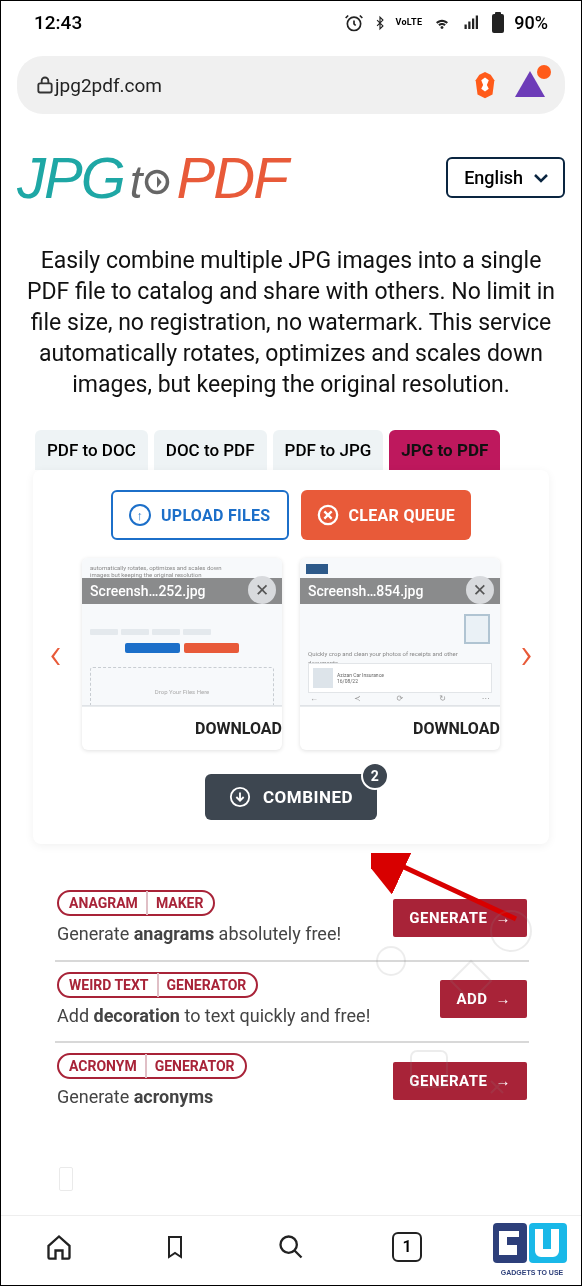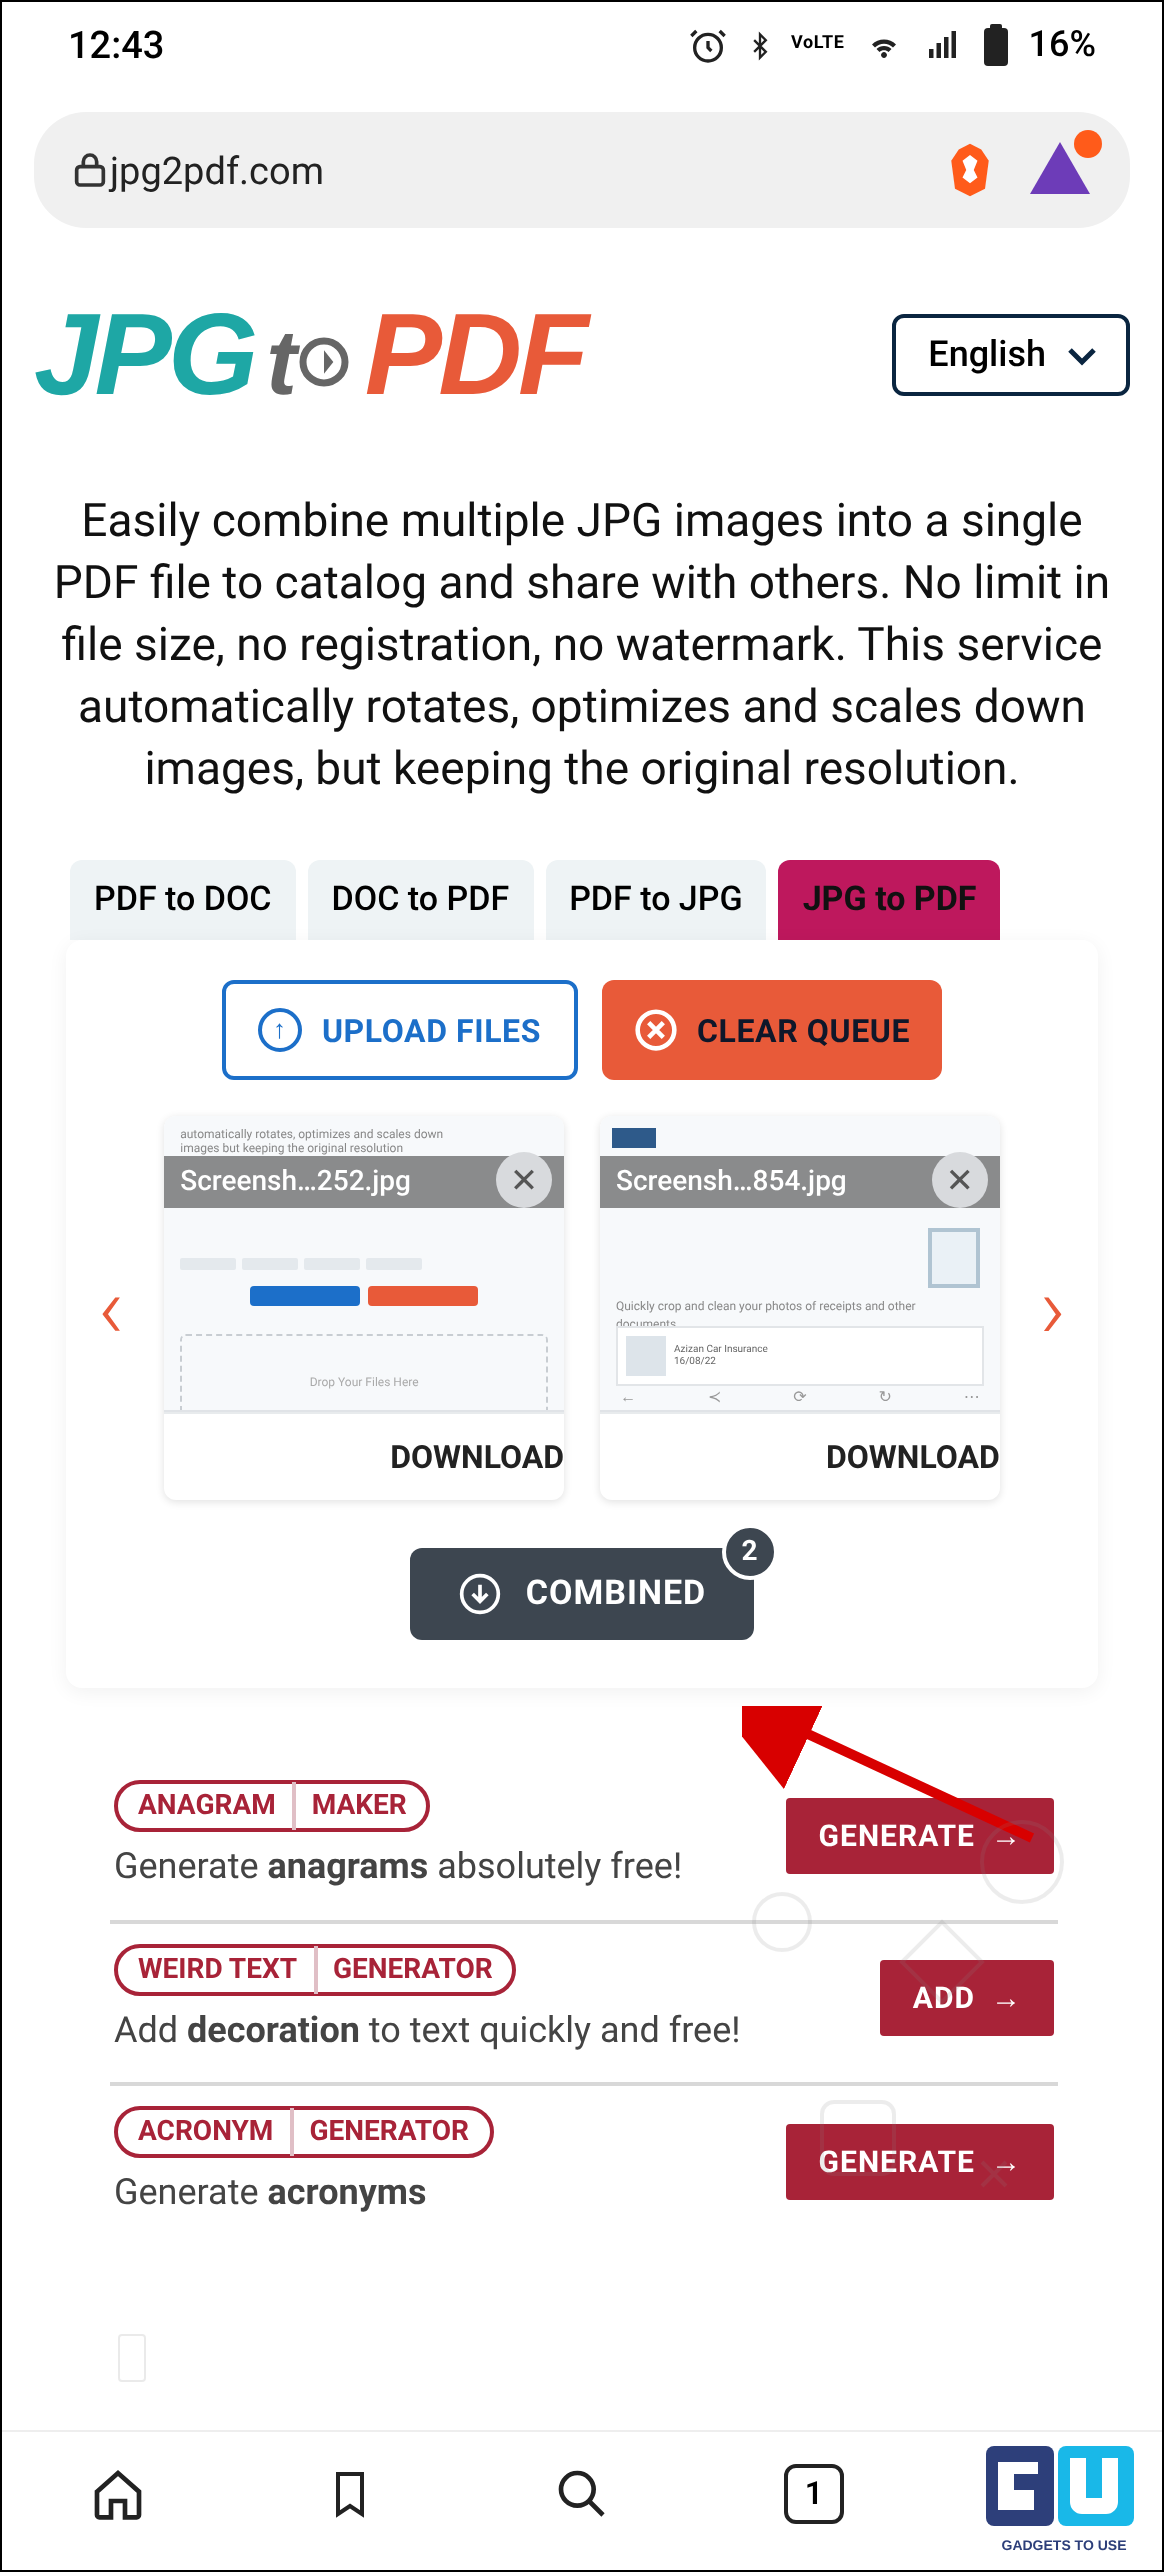--- a/index.html
+++ b/index.html
@@ -7,35 +7,35 @@
     .status-bar { display:flex; justify-content:space-between; align-items:center; padding:10px 33px 6px; font-size:18px; font-weight:500; }
     .status-left { font-size:19px; font-weight:500; }
     .status-right { display:flex; align-items:center; gap:9px;text-align:right; }
     .address-bar { display:flex; align-items:center; background:#f0f0f0; border-radius:26px; margin:16px 16px 10px; padding:13px 18px; }
     .address-url { flex:1; font-size:19px; color:#222; }
     .lion-icon { width:32px; height:32px; display:flex; align-items:center; justify-content:center; }
     .brave-logo { width:32px; height:32px; margin-left:14px; position:relative; }
     .brave-triangle { width:0; height:0; border-left:15px solid transparent; border-right:15px solid transparent; border-bottom:26px solid #6d3cb8; position:relative; top:2px; }
     .brave-dot { position:absolute; top:-4px; right:-4px; width:14px; height:14px; background:#ff5b1a; border-radius:50%; }
     .logo-row { display:flex; align-items:center; justify-content:space-between; padding:20px 16px 10px; gap:8px; }
-    .logo { display:flex; align-items:baseline; font-family:Arial,sans-serif; font-weight:700; font-size:58px; letter-spacing:-2px; }
+    .logo { display:flex; align-items:baseline; font-family:Arial,sans-serif; font-weight:400; font-size:58px; letter-spacing:-2px; }
     .logo-jpg { color:#1ea7a5; font-style:italic; }
     .logo-to { color:#666; font-size:46px; margin:0 6px; display:flex; align-items:center; position:relative; font-style:italic; }
     .logo-to svg { margin-left:2px; width:28px; height:28px; }
     .logo-pdf { color:#e85a39; font-style:italic; }
     .lang-select { border:2px solid #0a2540; border-radius:6px; padding:8px 14px 8px 16px; display:flex; align-items:center; gap:10px; font-size:18px; font-weight:500; }
     .description { padding:24px 16px 30px; font-size:23px; line-height:1.35; text-align:center; color:#111; }
     .tabs { display:flex; gap:6px; padding:0 34px; }
     .tab { padding:10px 12px; font-size:17px; color:#000000; background:#eef3f5; border-radius:6px 6px 0 0; font-weight:500; }
     .tab.active { background:#be185d; font-weight:700; color:#111; }
     .card { background:#fff; border-radius:8px; margin:0 32px 36px; padding:20px 14px 24px; box-shadow:0 2px 10px rgba(0,0,0,0.06); position:relative; }
     .action-row { display:flex; gap:12px; justify-content:center; margin-bottom:18px; }
     .btn { display:flex; align-items:center; gap:10px; padding:12px 16px; border-radius:6px; font-size:16px; font-weight:700; letter-spacing:.3px; }
     .btn-upload { border:2px solid #1c6fc9; color:#1c6fc9; background:#fff; }
-    .btn-clear { background:#e85a39; color:#0f172a;justify-content:space-between; }
+    .btn-clear { background:#e85a39; color:#ffffff;justify-content:space-between; }
     .icon-circle { width:22px; height:22px; border:2px solid currentColor; border-radius:50%; display:flex; align-items:center; justify-content:center; font-size:13px; font-weight:900; line-height:1; }
     .files-row { display:flex; gap:18px; justify-content:center; align-items:center; position:relative; }
     .nav-arrow { font-size:44px; color:#e85a39; font-weight:300; padding:0 2px; }
     .file-card { width:200px; background:#fff; border-radius:6px; overflow:hidden; box-shadow:0 1px 4px rgba(0,0,0,0.12); position:relative; }
     .file-thumb { height:148px; background:#f7f9fb; position:relative; overflow:hidden; border-bottom:1px solid #e0e3e7; }
     .thumb-overlay { position:absolute; left:0; right:0; top:20px; background:rgba(50,50,50,0.55); color:#fff; font-size:14px; padding:5px 32px 5px 8px; font-weight:500; }
     .close-x { position:absolute; right:6px; top:18px; width:28px; height:28px; background:#d8dadd; border-radius:50%; color:#555; display:flex; align-items:center; justify-content:center; font-size:17px; }
     .thumb-content { position:absolute; inset:0; padding:6px 8px; font-size:6px; color:#888; }
     .mini-tabs { display:flex; gap:3px; margin-top:50px; }
     .mini-tab { background:#e4e9ed; height:6px; width:28px; border-radius:1px; }
@@ -83,21 +83,21 @@
     <svg width="22" height="18" viewBox="0 0 24 24" fill="#222">
         <path d="M12 20c1 0 2-1 2-2s-1-2-2-2-2 1-2 2 1 2 2 2zm-5-6c1.3-1.3 3-2 5-2s3.7.7 5 2l-2 2c-.8-.8-1.8-1.2-3-1.2s-2.2.4-3 1.2l-2-2zm-3-3c2.1-2.1 5-3.3 8-3.3s5.9 1.2 8 3.3l-2 2c-1.6-1.6-3.7-2.5-6-2.5s-4.4.9-6 2.5l-2-2z"></path>
       </svg>
     <svg width="20" height="18" viewBox="0 0 24 24" fill="#222">
         <path d="M2 20h3v-6H2v6zm5 0h3V10H7v10zm5 0h3V6h-3v14zm5 0h3V2h-3v18z"></path>
       </svg>
     <svg width="14" height="22" viewBox="0 0 14 22" fill="#222">
         <rect x="1" y="2" width="12" height="19" rx="2"></rect>
         <rect x="4" y="0" width="6" height="3" rx="1"></rect>
       </svg>
-    <span>16%</span>
+    <span>90%</span>
   </div>
 </div>
 
 <div class="address-bar">
   <svg width="20" height="20" viewBox="0 0 24 24" fill="none" stroke="#333" stroke-width="2.2">
       <rect x="4" y="10" width="16" height="11" rx="2"></rect>
       <path d="M8 10V7a4 4 0 018 0v3"></path>
     </svg>
   <span class="address-url">jpg2pdf.com</span>
   <div class="lion-icon">

